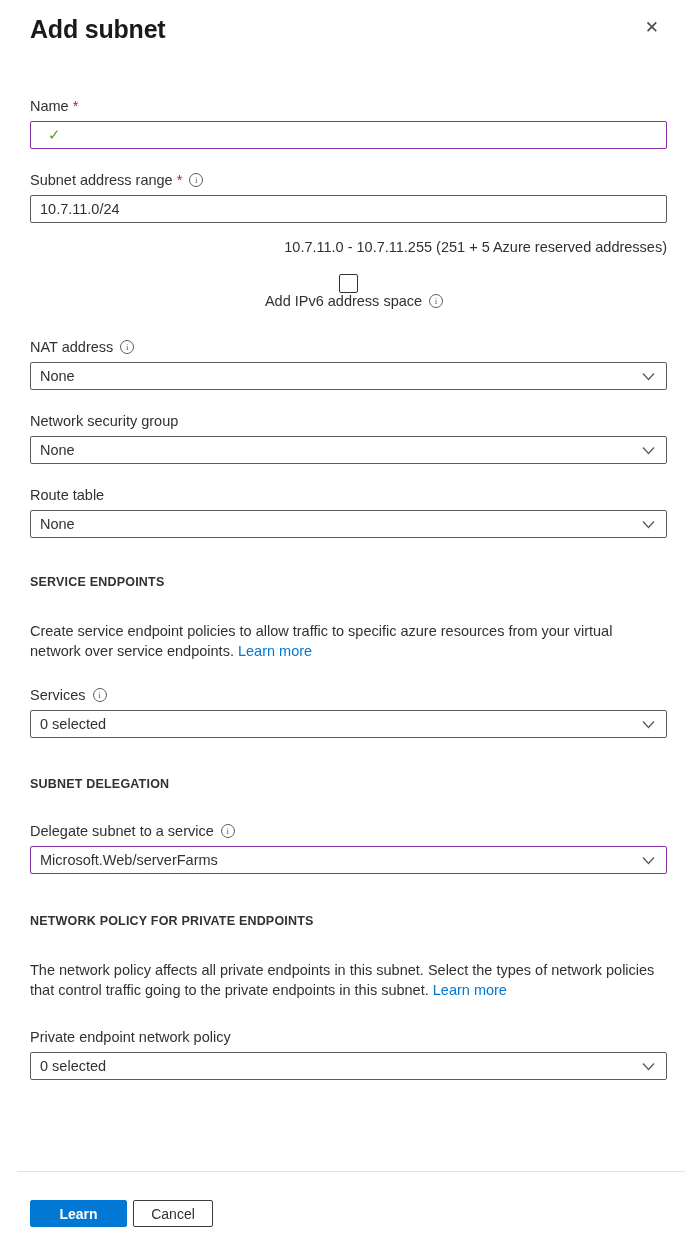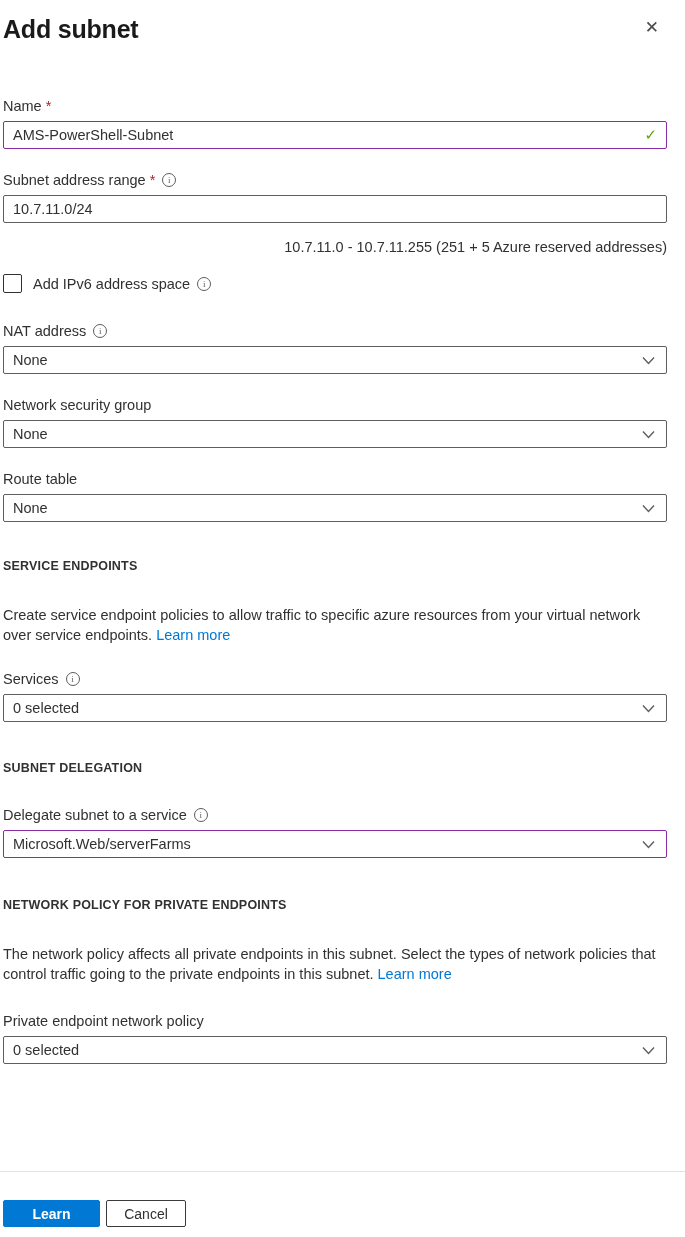--- a/index.html
+++ b/index.html
@@ -7,21 +7,21 @@
   body {
     font-family: "Liberation Sans", sans-serif;
     color: #323130;
     width: 685px;
   }
   .panel {
     width: 685px;
     min-height: 1237px;
     display: flex;
     flex-direction: column;
-    padding: 13px 18px 0 3px;
+    padding: 13px 18px 0 30px;
   }
   
   .panel-header {
     display: flex;
     justify-content: space-between;
     align-items: flex-start;
   }
   .panel-title {
     font-size: 25px;
     font-weight: 700;
@@ -93,21 +93,21 @@
     display: flex;
     align-items: center;
     padding: 0 11px 0 9px;
     background: #fff;
     cursor: pointer;
   }
   .dropdown.focus-purple { border: 1.5px solid #8a2da5; }
   .dropdown-value { font-size: 14.5px; color: #323130; flex: 1; }
   .chevron { flex: none; display: inline-flex; }
   
-  .checkbox-row { display: flex; align-items: center; }
+  .checkbox-row { display: flex; align-items: center; flex-direction: column; }
   .checkbox {
     width: 19px; height: 19px;
     border: 1.5px solid #323130;
     border-radius: 2px;
     background: #fff;
     cursor: pointer;
     flex: none;
   }
   .checkbox-label {
     font-size: 14.5px;
@@ -184,21 +184,20 @@
     <div class="panel-title">Add subnet</div>
     <button class="close-btn">✕</button>
   </div>
 
   <div class="mt-name">
     <div class="field-label">
       <span>Name</span>
       <span class="required-mark">*</span>
     </div>
     <div class="text-input-wrap focus-valid">
-      <input class="text-input" type="text" value="AMS-PowerShell-Subnet" style="">
       <span class="valid-check">✓</span>
     </div>
   </div>
 
   <div class="mt-field">
     <div class="field-label">
       <span>Subnet address range</span>
       <span class="required-mark">*</span>
       <span class="info-icon">i</span>
     </div>

